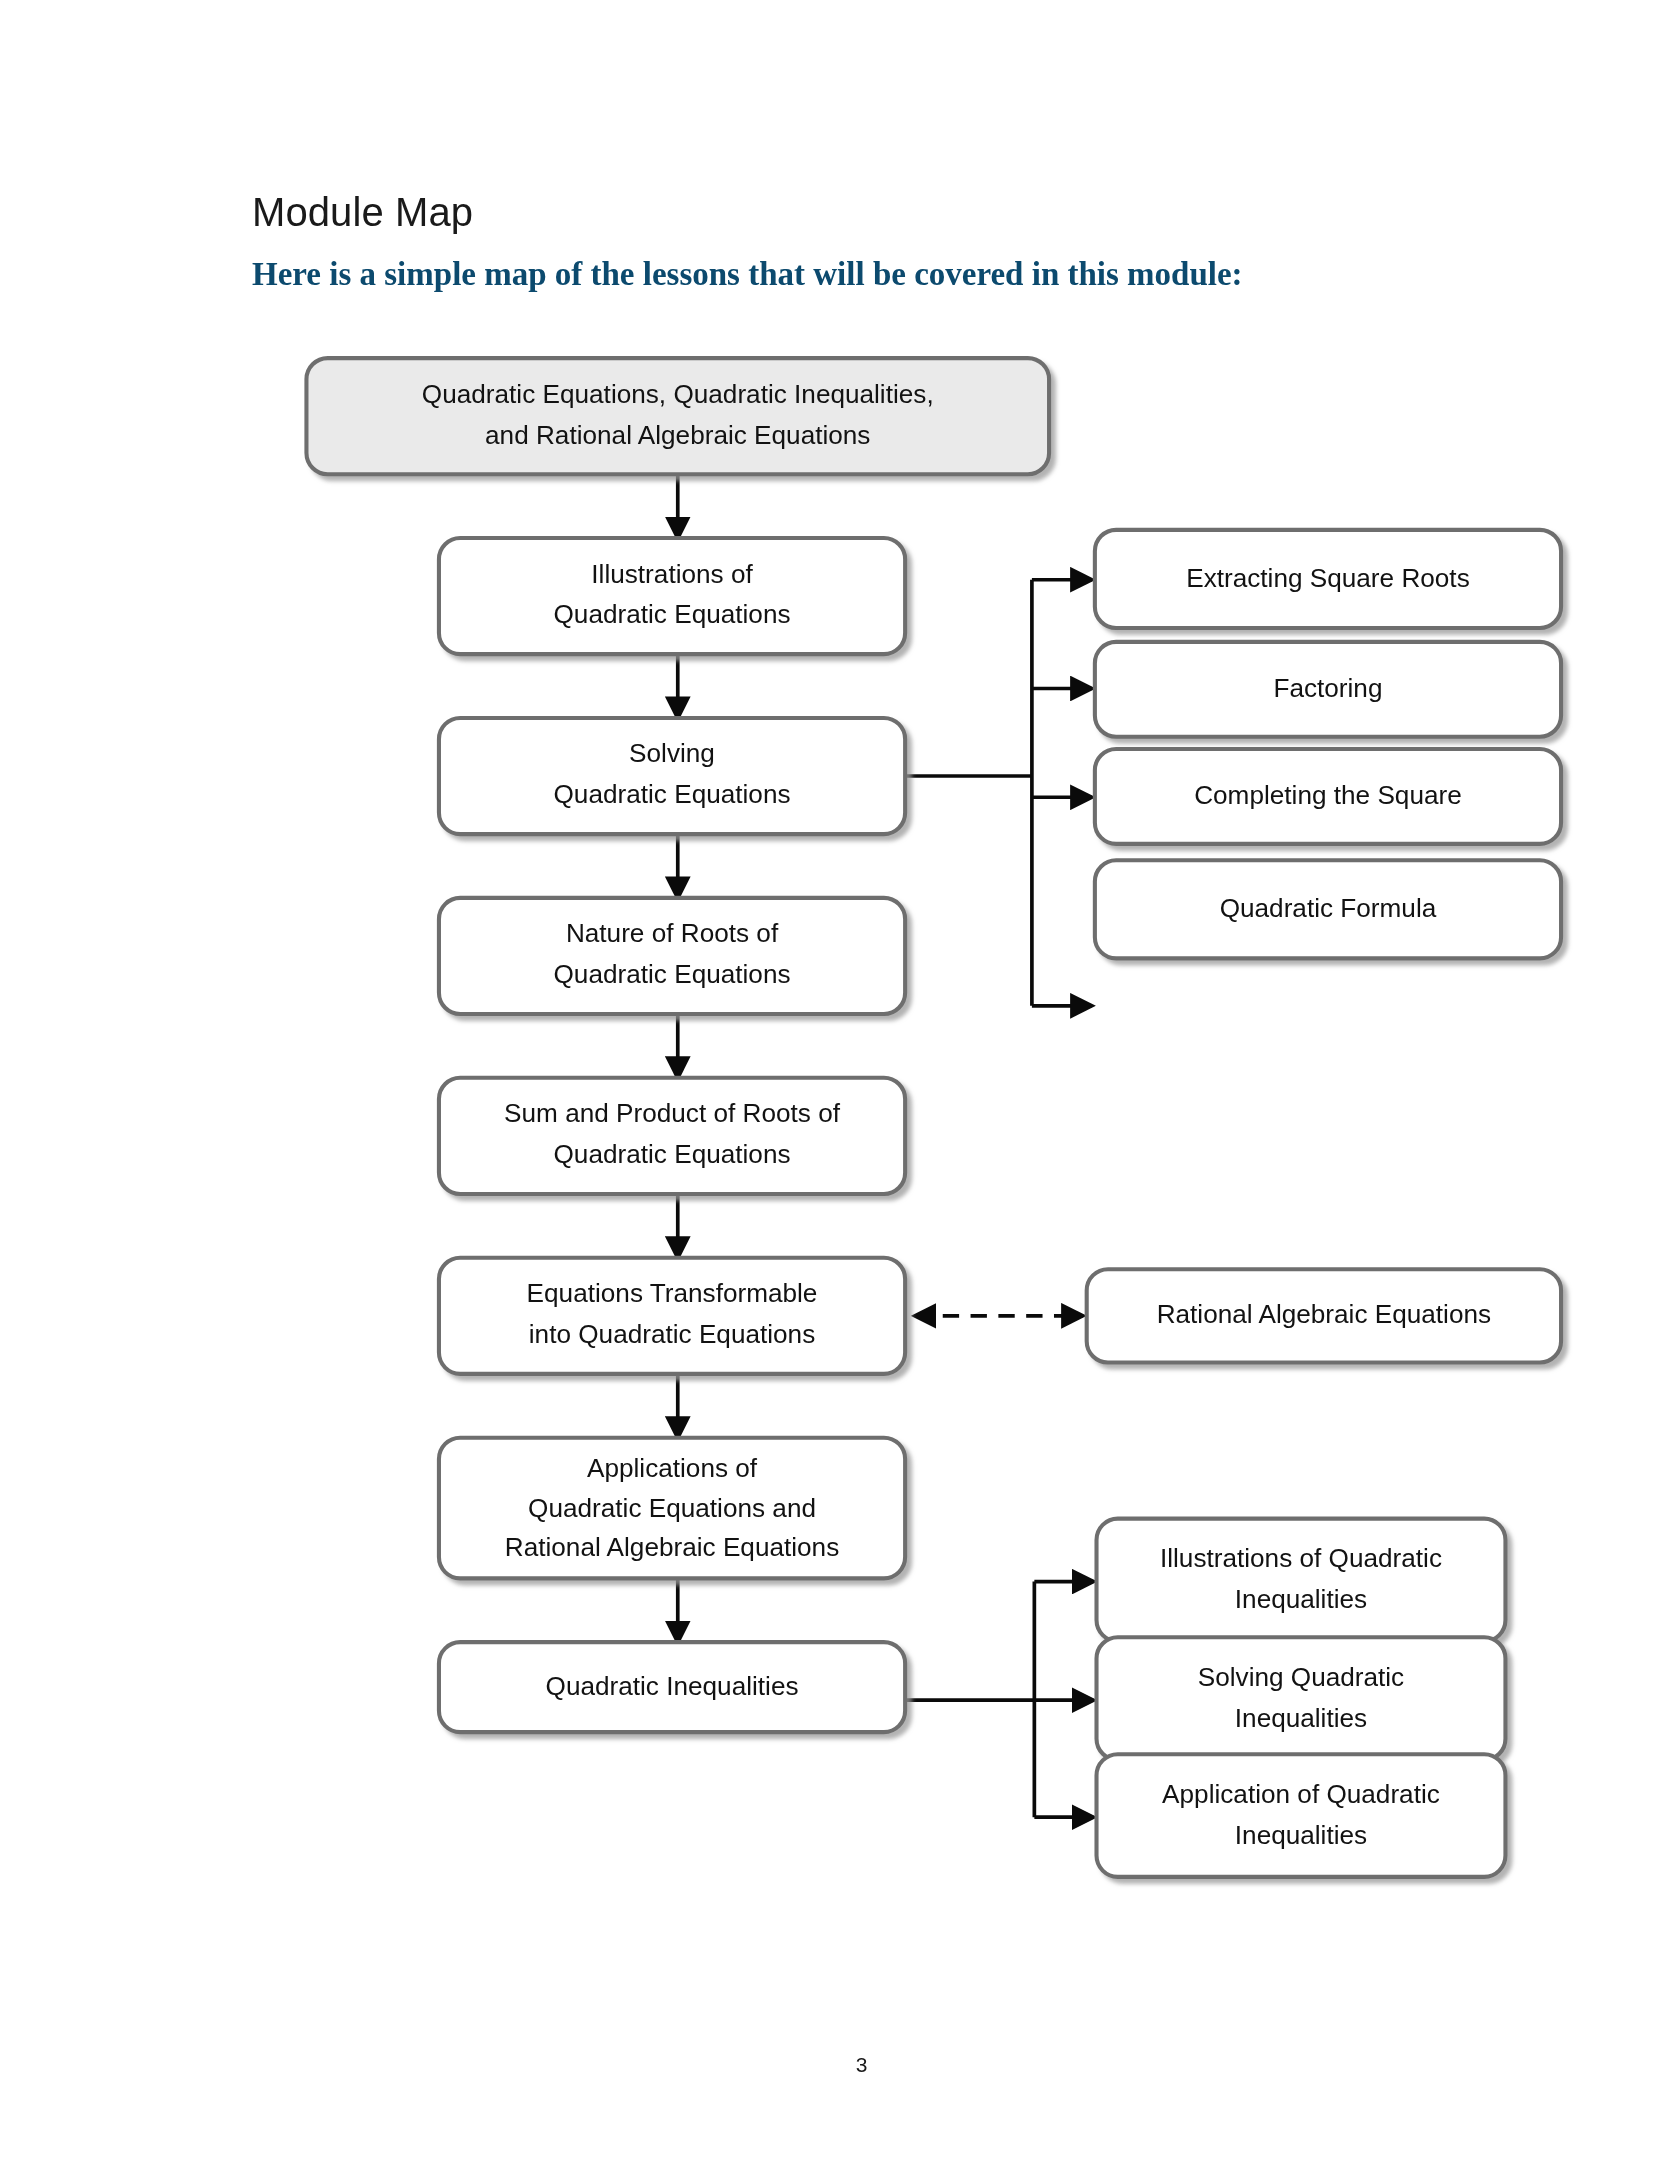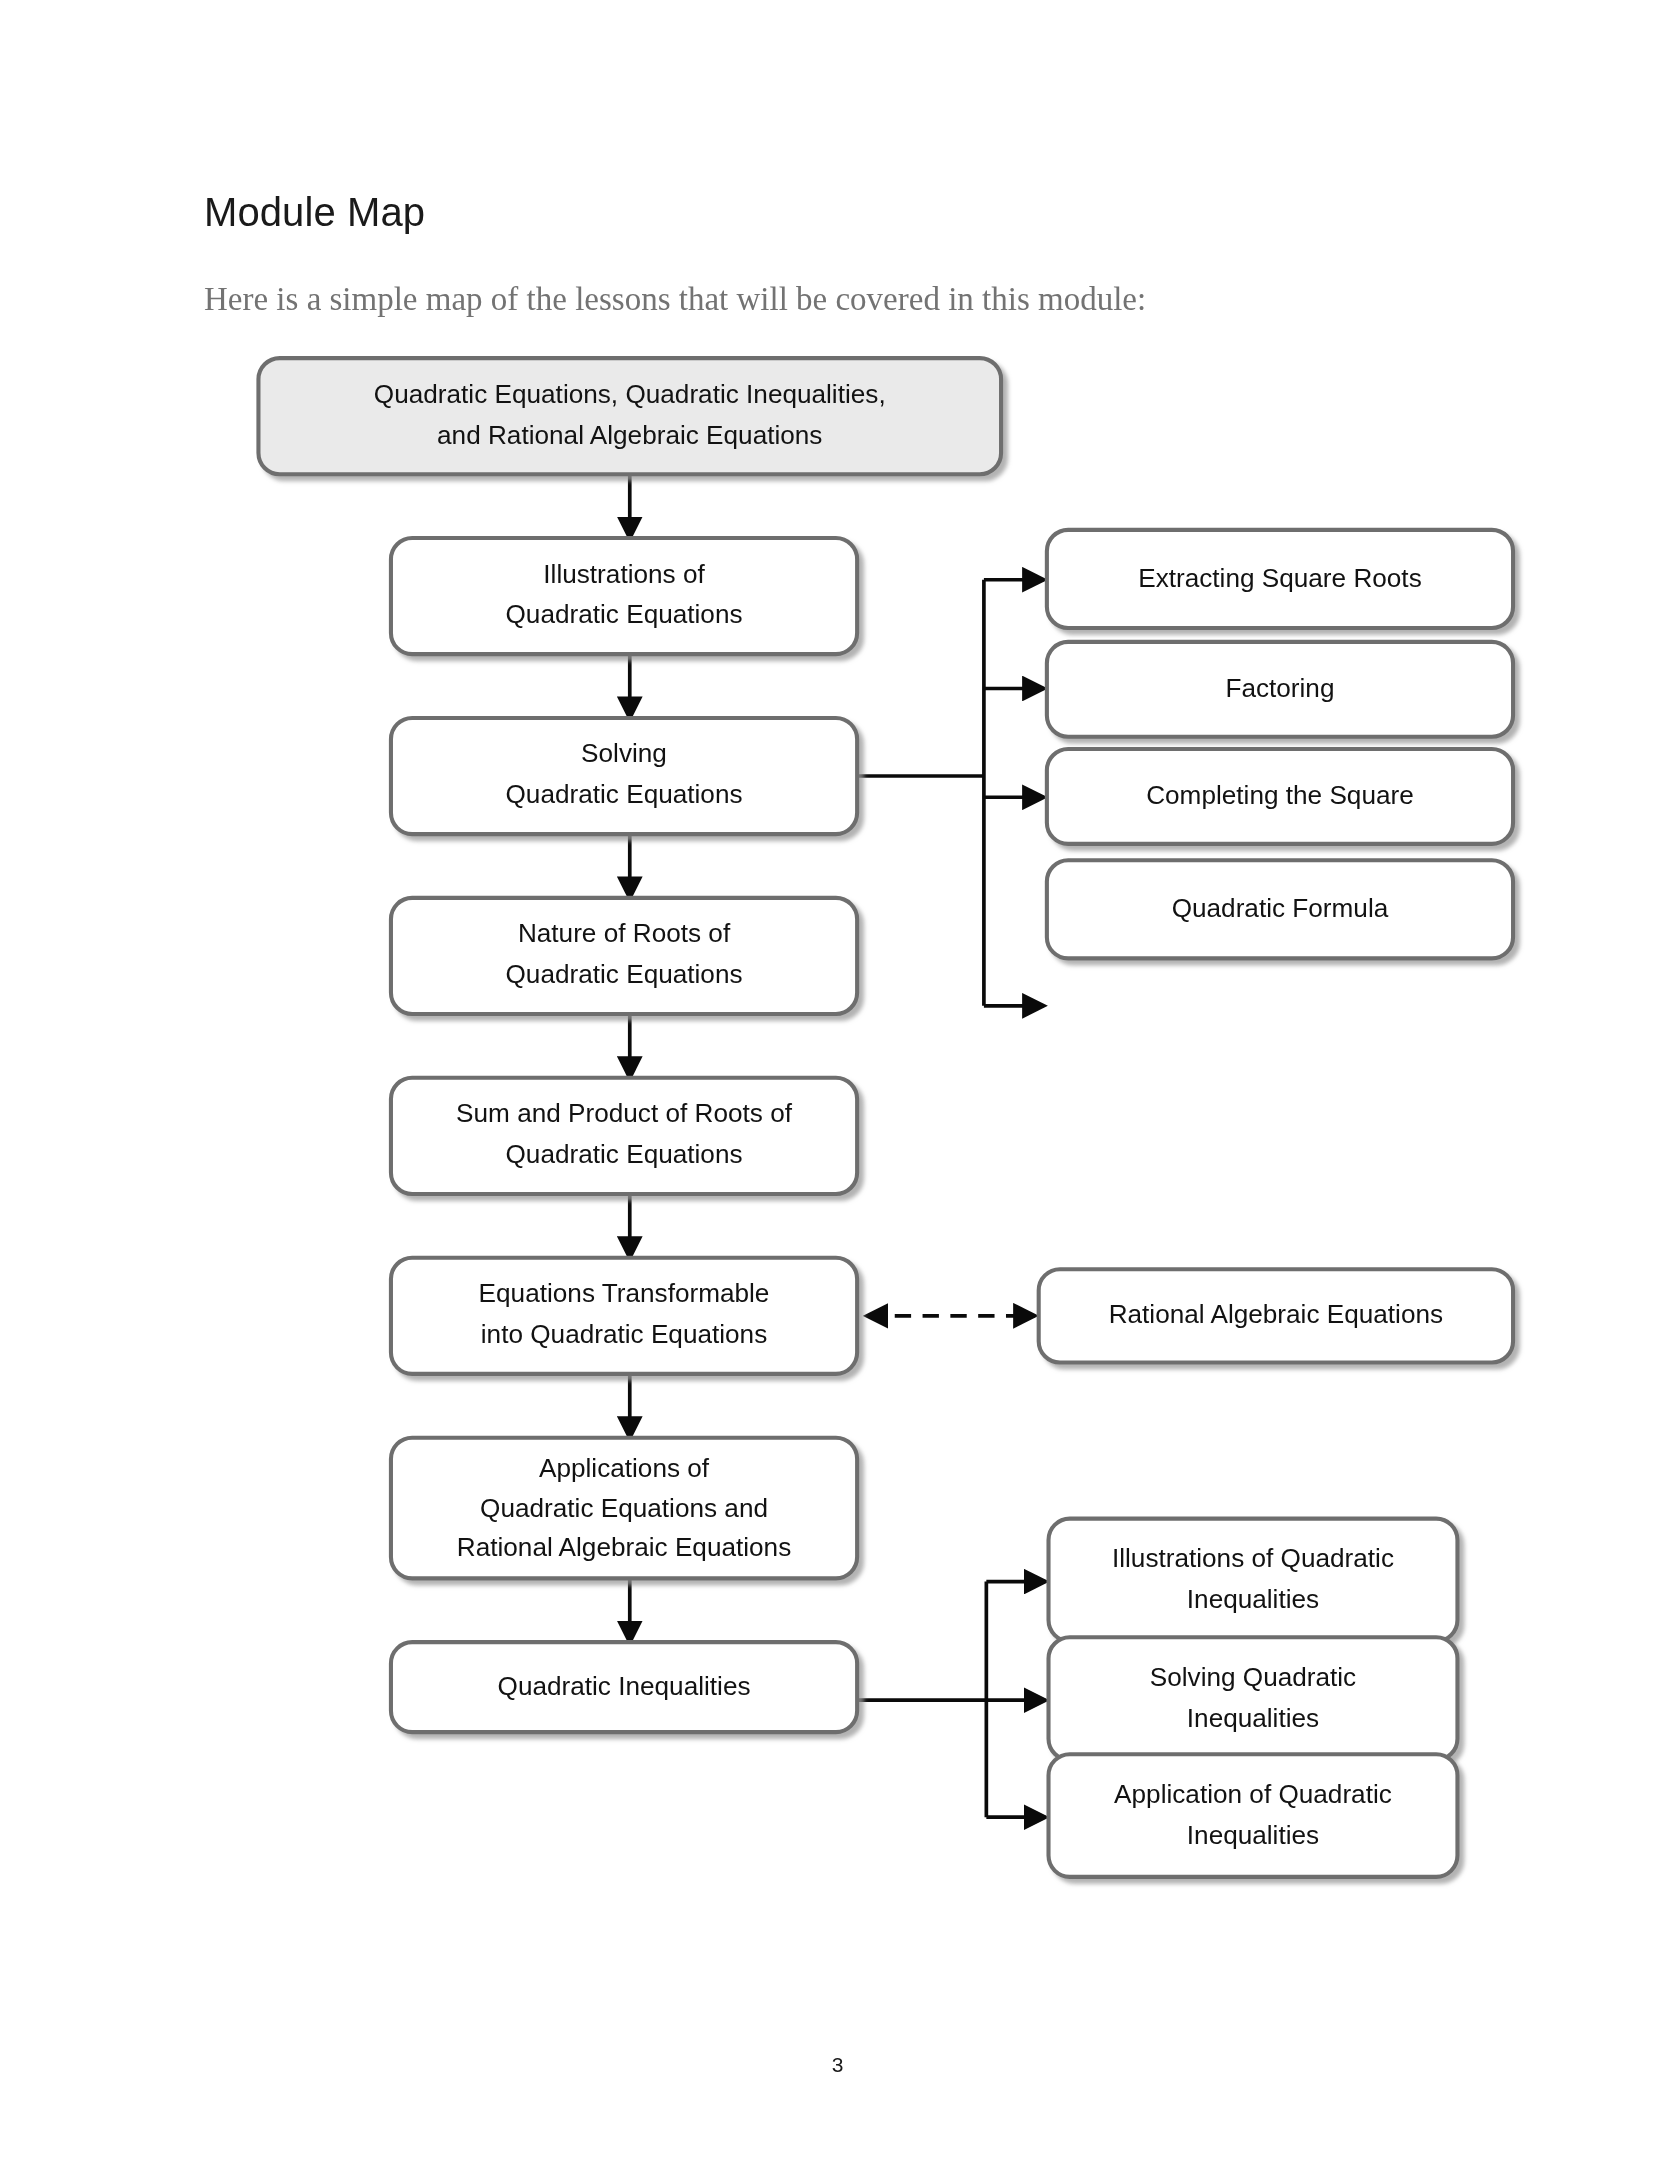--- a/index.html
+++ b/index.html
@@ -11,40 +11,41 @@
     width: 1675px;
     height: 2183px;
     position: relative;
     font-family: "Liberation Sans", sans-serif;
     overflow: hidden;
   }
   .page {
     position: absolute;
     inset: 0;
     background: #ffffff;
+    margin-left: 48px;
   }
   #page-title {
     position: absolute;
     left: 204px;
     top: 190px;
     font-family: "Liberation Sans", sans-serif;
     font-size: 40px;
     font-weight: 400;
     color: #1a1a1a;
     letter-spacing: 0.1px;
     white-space: nowrap;
   }
   #intro-text {
     position: absolute;
     left: 204px;
-    top: 281px;
+    top: 256px;
     font-family: "Liberation Serif", serif;
     font-size: 33px;
-    font-weight: 400;
-    color: #737373;
+    font-weight: 700;
+    color: #0c4a6e;
     white-space: nowrap;
   }
   #page-number {
     position: absolute;
     left: 0;
     right: 0;
     top: 2053px;
     text-align: center;
     font-family: "Liberation Sans", sans-serif;
     font-size: 21px;

